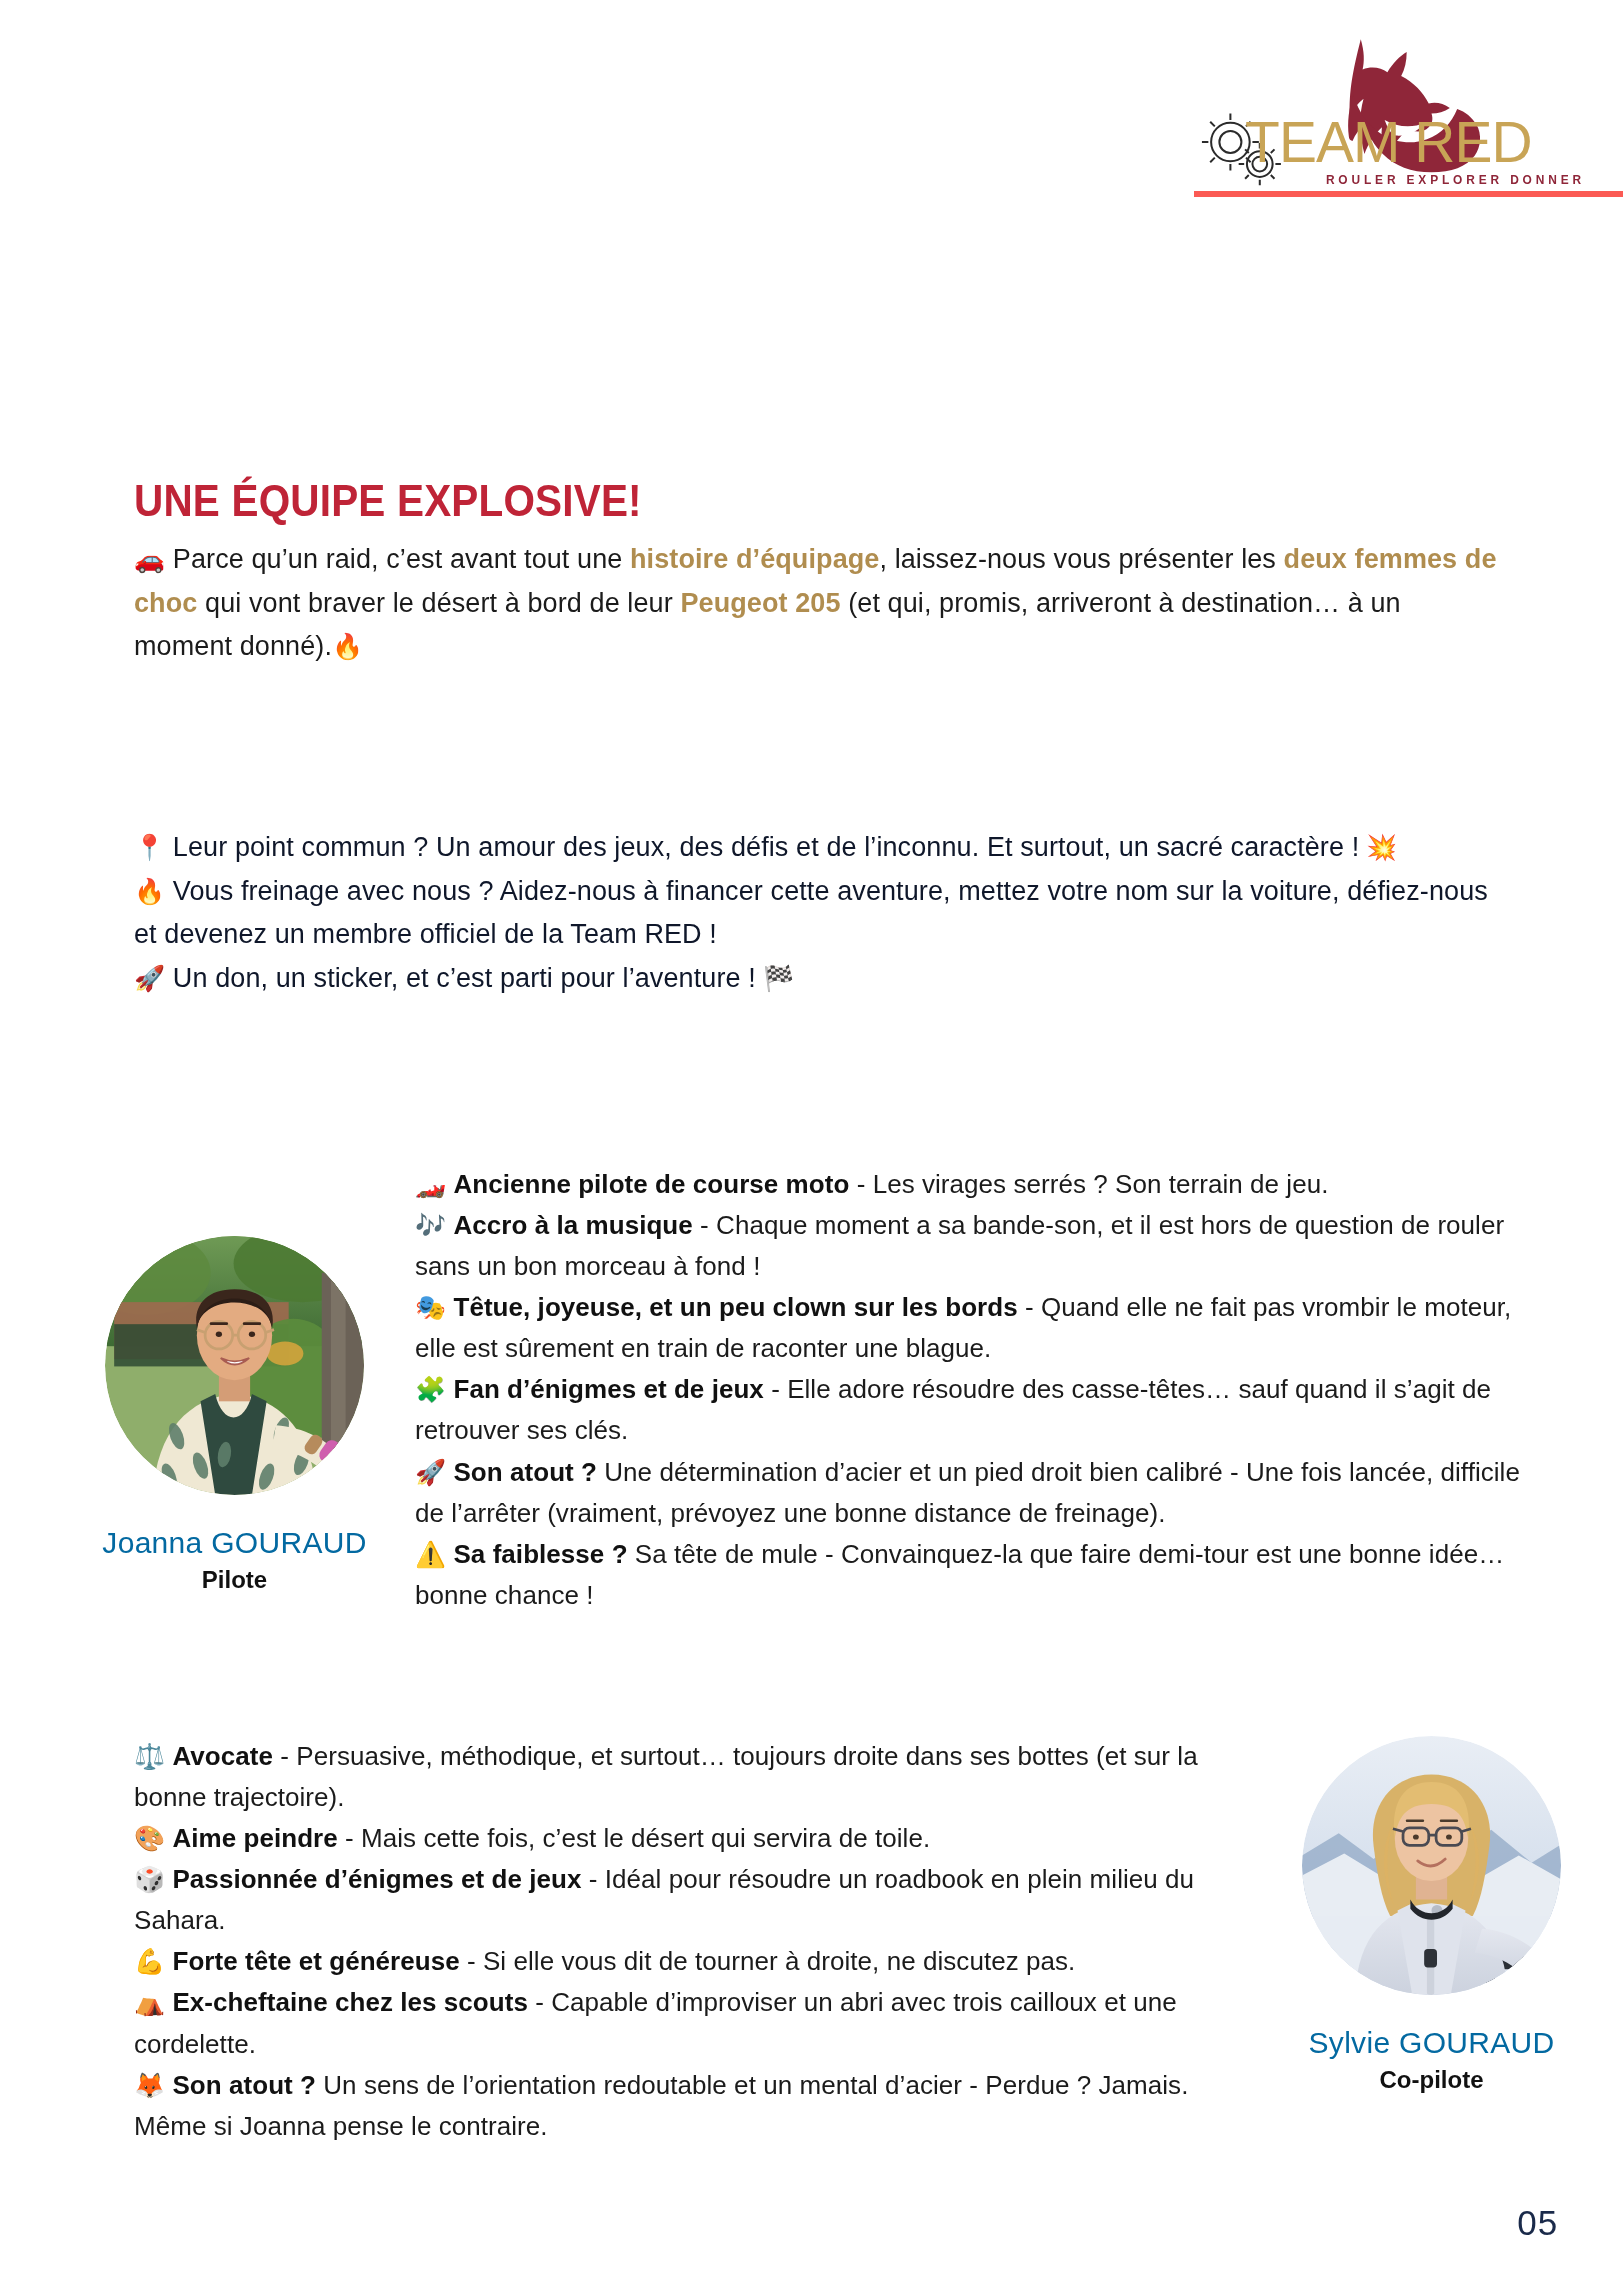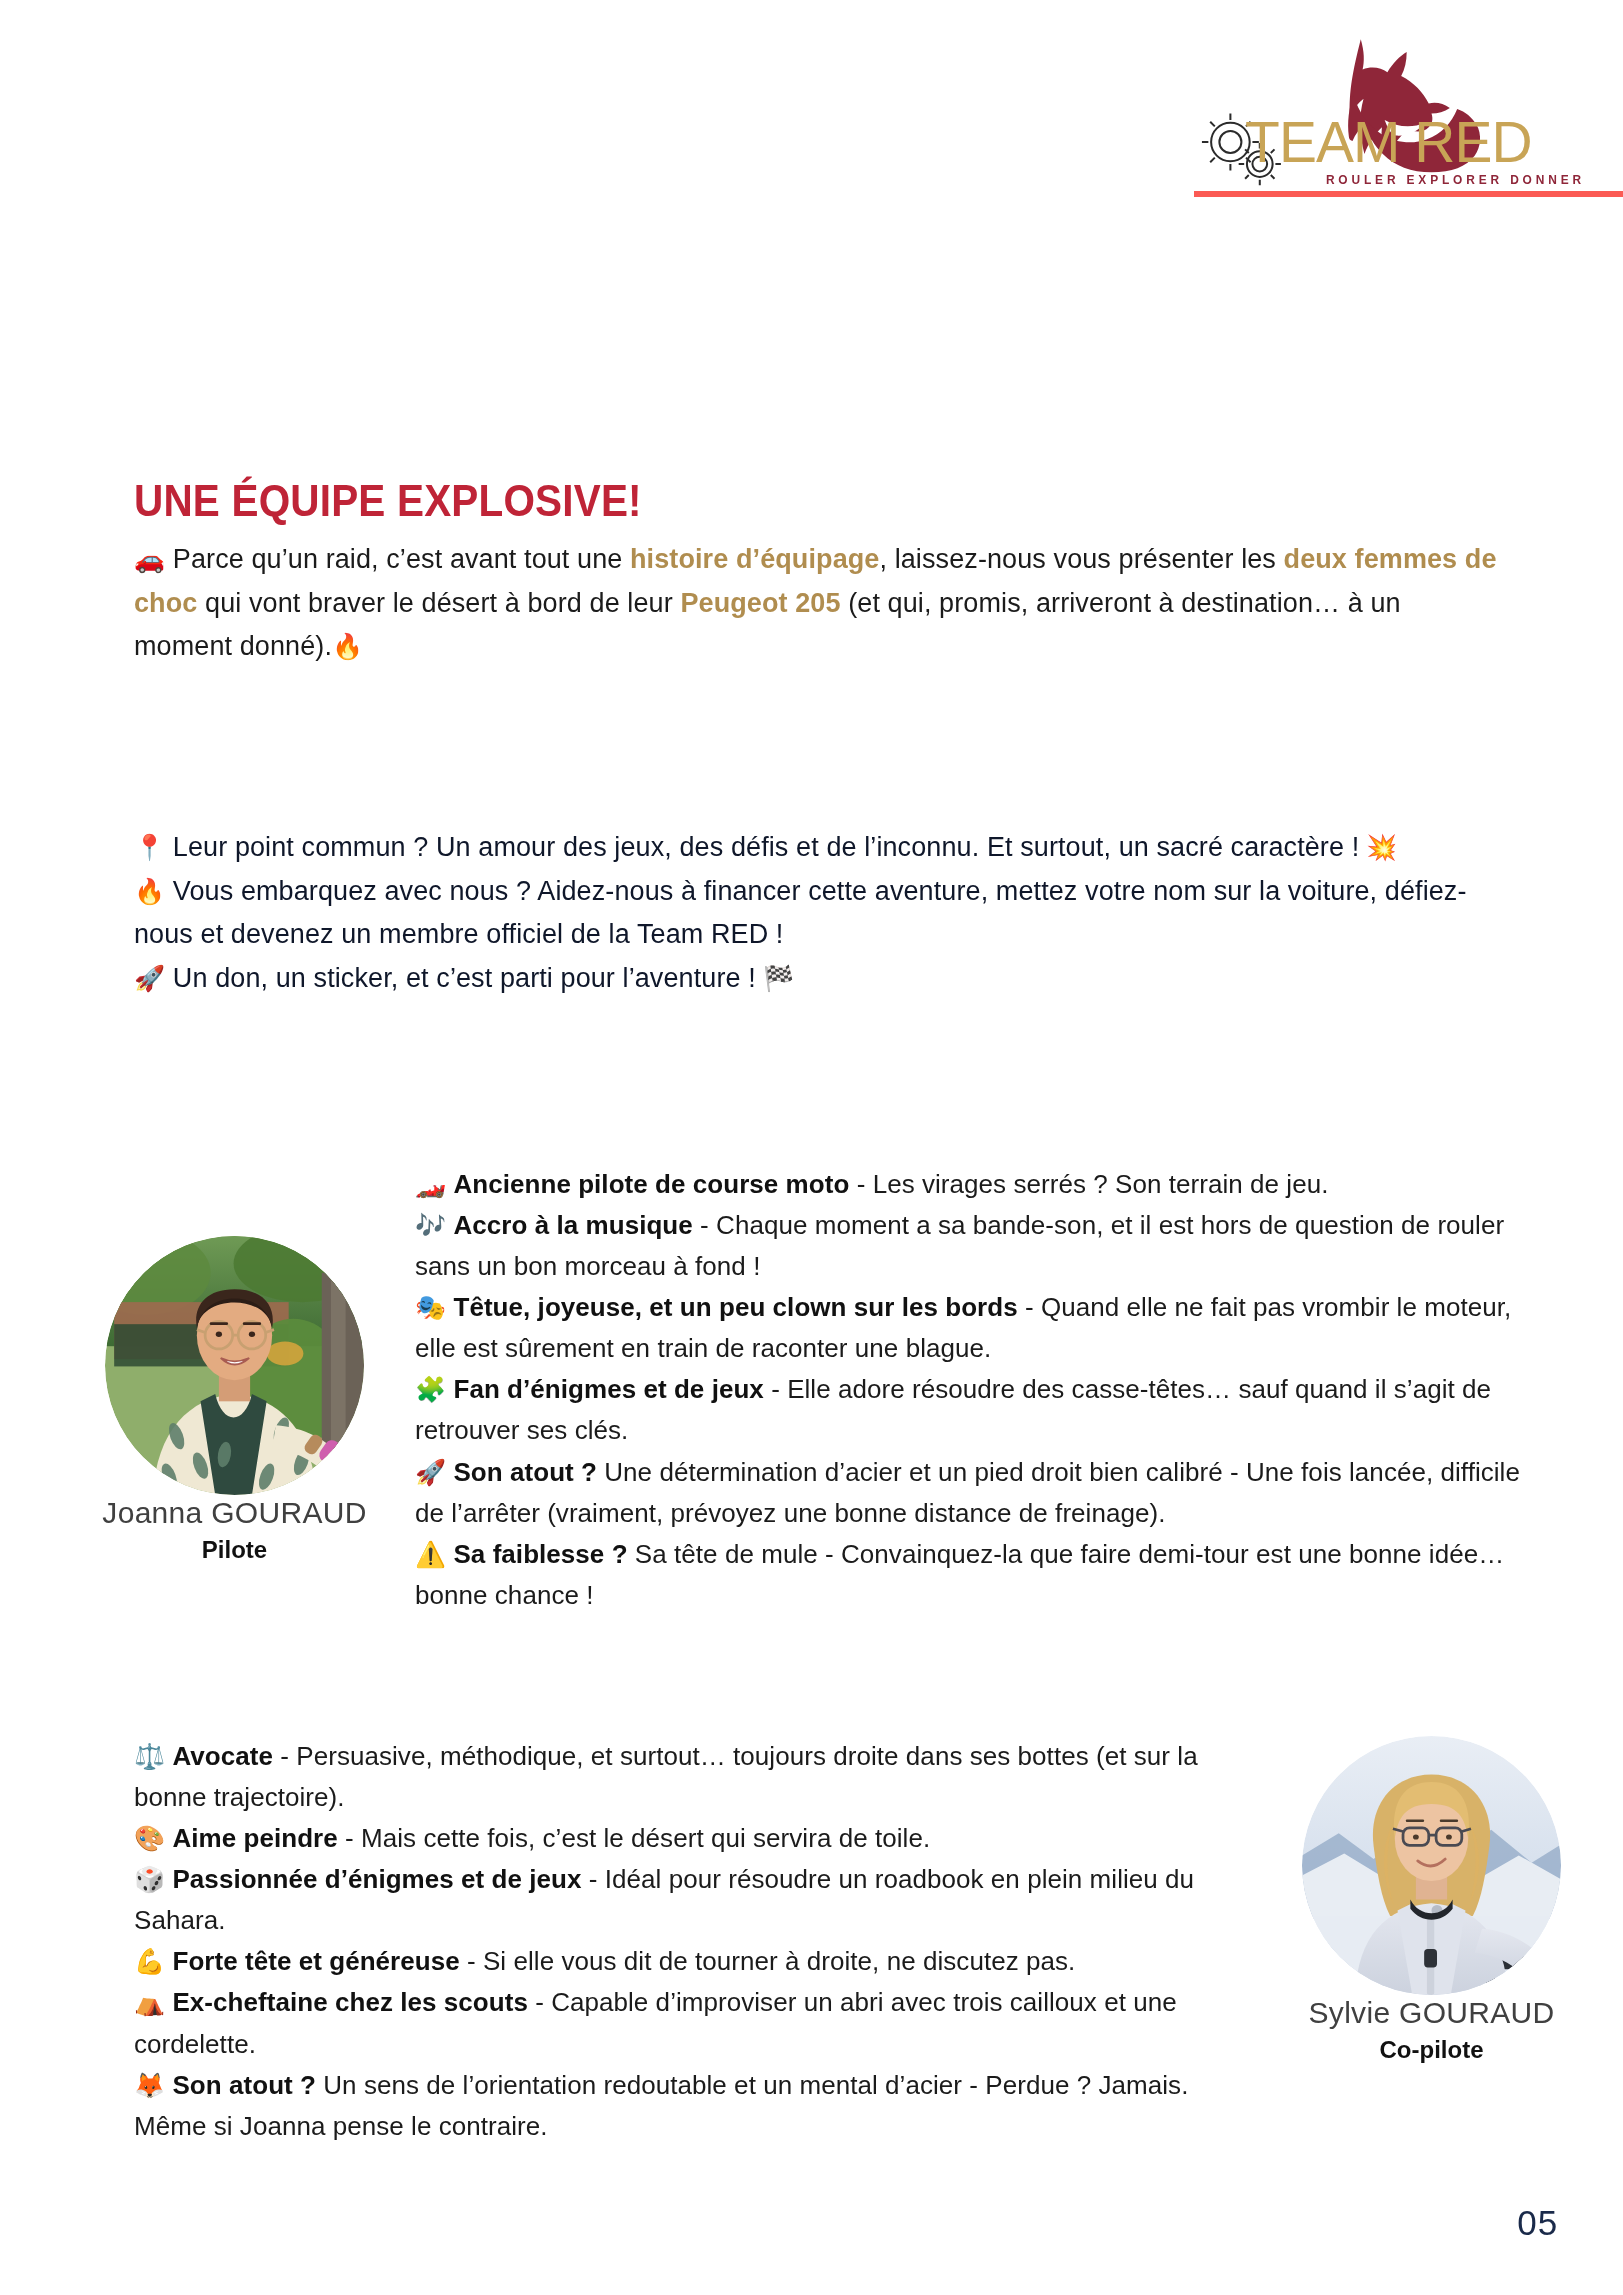--- a/index.html
+++ b/index.html
@@ -130,22 +130,22 @@
     width: 259px;
     height: 259px;
     border-radius: 50%;
     overflow: hidden;
     margin: 0 auto;
     position: relative;
   }
   .avatar svg { display: block; width: 259px; height: 259px; }
   .person-name {
     font-size: 30px;
-    color: #404040;
-    margin-top: 1px;
+    color: #0369a1;
+    margin-top: 31px;
     letter-spacing: 0.3px;
     white-space: nowrap;
   }
   .person-role {
     font-size: 24px;
     font-weight: 700;
     color: #111111;
     margin-top: 5.5px;
   }
 
@@ -227,21 +227,21 @@
 
   <h2 class="section-subtitle">UNE ÉQUIPE EXPLOSIVE!</h2>
 
   <div class="intro">
     <p class="para"><span class="emoji">🚗</span><span> Parce qu’un raid, c’est avant tout une </span><span class="gold">histoire d’équipage</span><span>, laissez-nous vous présenter les </span><span class="gold">deux femmes de choc</span><span> qui vont braver le désert à bord de leur </span><span class="gold">Peugeot 205</span><span> (et qui, promis, arriveront à destination… à un moment donné).</span><span class="emoji">🔥</span></p>
 
   </div>
 
   <div class="bullet-block">
     <p class="bline"><span class="emoji">📍</span><span> Leur point commun ? Un amour des jeux, des défis et de l’inconnu. Et surtout, un sacré caractère ! </span><span class="emoji">💥</span></p>
-    <p class="bline"><span class="emoji">🔥</span><span> Vous embarquez avec nous ? Aidez-nous à financer cette aventure, mettez votre nom sur la voiture, défiez-nous et devenez un membre officiel de la Team RED !</span></p>
+    <p class="bline"><span class="emoji">🔥</span><span> Vous freinage avec nous ? Aidez-nous à financer cette aventure, mettez votre nom sur la voiture, défiez-nous et devenez un membre officiel de la Team RED !</span></p>
     <p class="bline"><span class="emoji">🚀</span><span> Un don, un sticker, et c’est parti pour l’aventure ! </span><span class="emoji">🏁</span></p>
   </div>
 
   <div class="profile-joanna">
 
     <div class="photo-col-left">
       <div class="avatar">
         <svg viewBox="0 0 282 282">
           <defs>
             <clipPath id="clipA">

